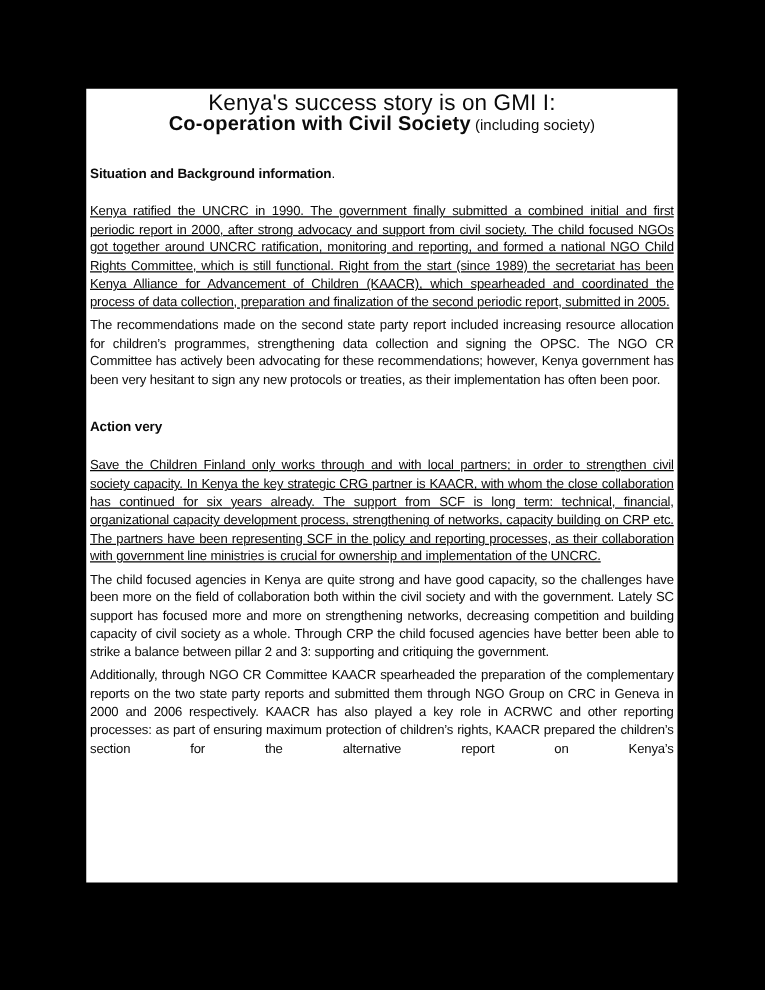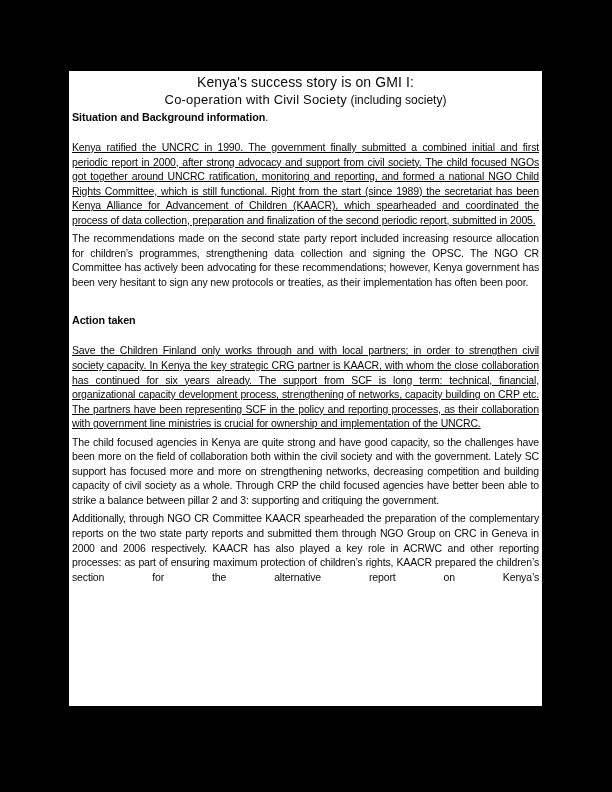--- a/index.html
+++ b/index.html
@@ -18,38 +18,39 @@
     position: absolute;
     left: 69px; top: 71px;
     width: 473px; height: 635px;
     background: #ffffff;
     color: #0a0a0a;
     padding: 4px 3px 0 3px;
     overflow: hidden;
   }
   .h-line1 {
     text-align: center;
-    font-size: 14px;
+    font-size: 18px;
     line-height: 15px;
     letter-spacing: 0.1px;
   }
   .h-title {
     text-align: center;
     font-size: 12px;
     line-height: 19px;
   }
   .h-title .t-bold {
-    font-weight: normal;
-    font-size: 13px;
+    font-weight: bold;
+    font-size: 16px;
     letter-spacing: 0.2px;
     text-align: right;
   }
   .s-heading {
     font-size: 10.8px;
     line-height: 14.5px;
+    margin-top: 22px;
     letter-spacing: -0.1px;
   }
   .s-heading .hb { font-weight: bold; }
   .s-heading.second { margin-top: 24px; }
   p.body-par {
     font-size: 10.5px;
     line-height: 14.55px;
     margin-top: 4px;
     text-align: justify;
     letter-spacing: -0.15px;
@@ -72,21 +73,21 @@
 
     <div class="s-heading">
       <span class="hb">Situation and Background information</span><span>.</span>
     </div>
 
     <p class="body-par after-heading">Kenya ratified the UNCRC in 1990. The government finally submitted a combined initial and first periodic report in 2000, after strong advocacy and support from civil society. The child focused NGOs got together around UNCRC ratification, monitoring and reporting, and formed a national NGO Child Rights Committee, which is still functional. Right from the start (since 1989) the secretariat has been Kenya Alliance for Advancement of Children (KAACR), which spearheaded and coordinated the process of data collection, preparation and finalization of the second periodic report, submitted in 2005.</p>
 
     <p class="body-par">The recommendations made on the second state party report included increasing resource allocation for children’s programmes, strengthening data collection and signing the OPSC. The NGO CR Committee has actively been advocating for these recommendations; however, Kenya government has been very hesitant to sign any new protocols or treaties, as their implementation has often been poor.</p>
 
     <div class="s-heading second">
-      <span class="hb">Action taken</span><span></span>
+      <span class="hb">Action very</span><span></span>
     </div>
 
     <p class="body-par after-heading">Save the Children Finland only works through and with local partners; in order to strengthen civil society capacity. In Kenya the key strategic CRG partner is KAACR, with whom the close collaboration has continued for six years already. The support from SCF is long term: technical, financial, organizational capacity development process, strengthening of networks, capacity building on CRP etc. The partners have been representing SCF in the policy and reporting processes, as their collaboration with government line ministries is crucial for ownership and implementation of the UNCRC.</p>
 
     <p class="body-par">The child focused agencies in Kenya are quite strong and have good capacity, so the challenges have been more on the field of collaboration both within the civil society and with the government. Lately SC support has focused more and more on strengthening networks, decreasing competition and building capacity of civil society as a whole. Through CRP the child focused agencies have better been able to strike a balance between pillar 2 and 3: supporting and critiquing the government.</p>
 
     <p class="body-par cutoff">Additionally, through NGO CR Committee KAACR spearheaded the preparation of the complementary reports on the two state party reports and submitted them through NGO Group on CRC in Geneva in 2000 and 2006 respectively. KAACR has also played a key role in ACRWC and other reporting processes: as part of ensuring maximum protection of children’s rights, KAACR prepared the children’s section for the alternative report on Kenya’s</p>
 
   </div>
 </div>

